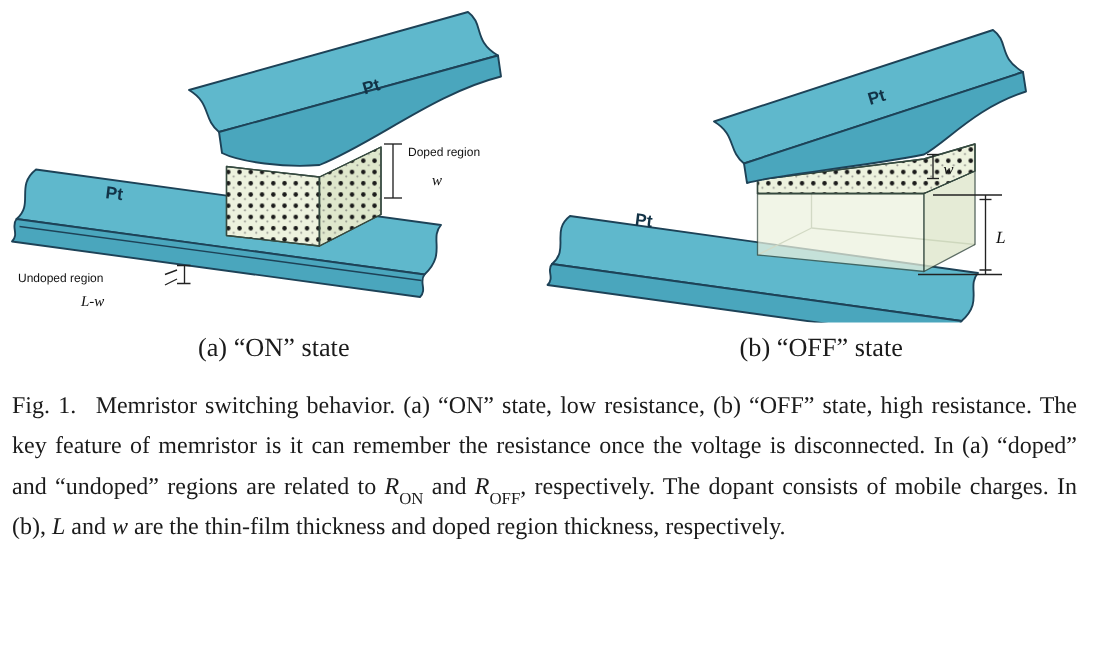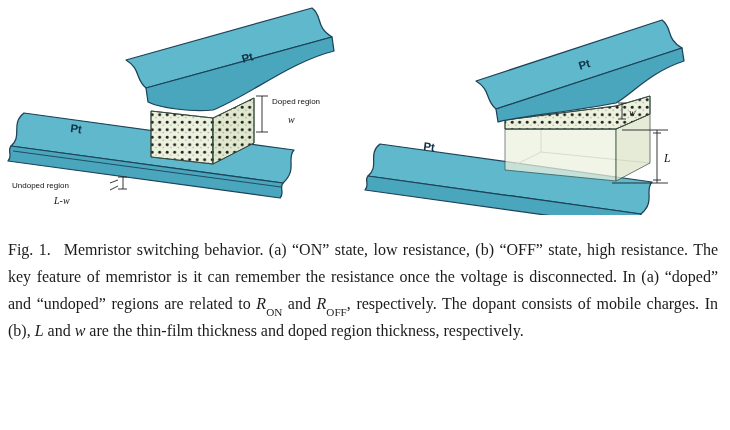--- a/index.html
+++ b/index.html
@@ -121,15 +121,17 @@
       <line class="dim" x1="657" y1="130" x2="657" y2="183"></line>
       <line class="dim" x1="653" y1="133" x2="661" y2="133"></line>
       <line class="dim" x1="653" y1="180" x2="661" y2="180"></line>
       <text class="dimvarL" x="664" y="162">L</text>
     </g>
   </g>
 </svg>
 </div>
 
 <div class="sublabels">
+  <div class="sublabel">(a) “ON” state</div>
+  <div class="sublabel">(b) “OFF” state</div>
 </div>
 
 <div class="caption"><span>Fig. 1.</span><span class="figgap"></span><span>Memristor switching behavior. (a) “ON” state, low resistance, (b) “OFF” state, high resistance. The key feature of memristor is it can remember the resistance once the voltage is disconnected. In (a) “doped” and “undoped” regions are related to </span><i>R</i><sub>ON</sub><span> and </span><i>R</i><sub>OFF</sub><span>, respectively. The dopant consists of mobile charges. In (b), </span><i>L</i><span> and </span><i>w</i><span> are the thin-film thickness and doped region thickness, respectively.</span></div>
 
 </body></html>

